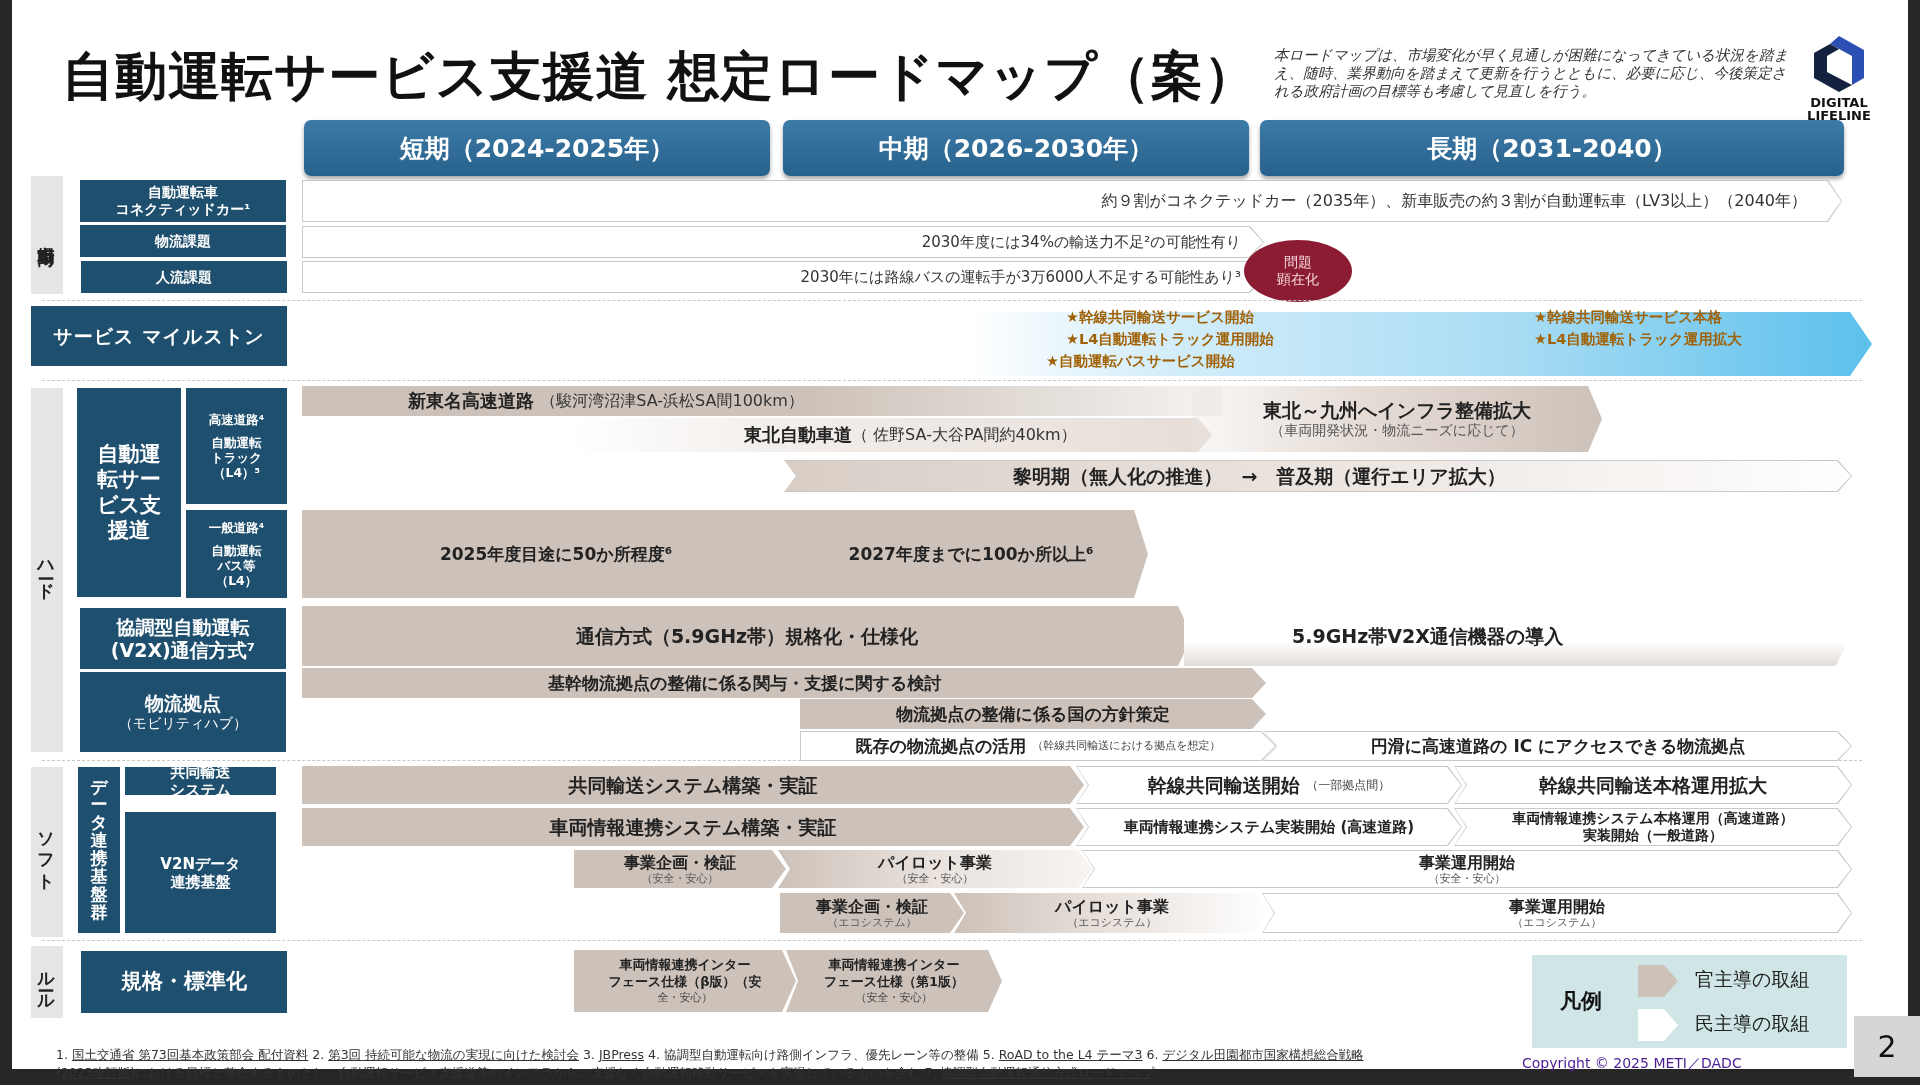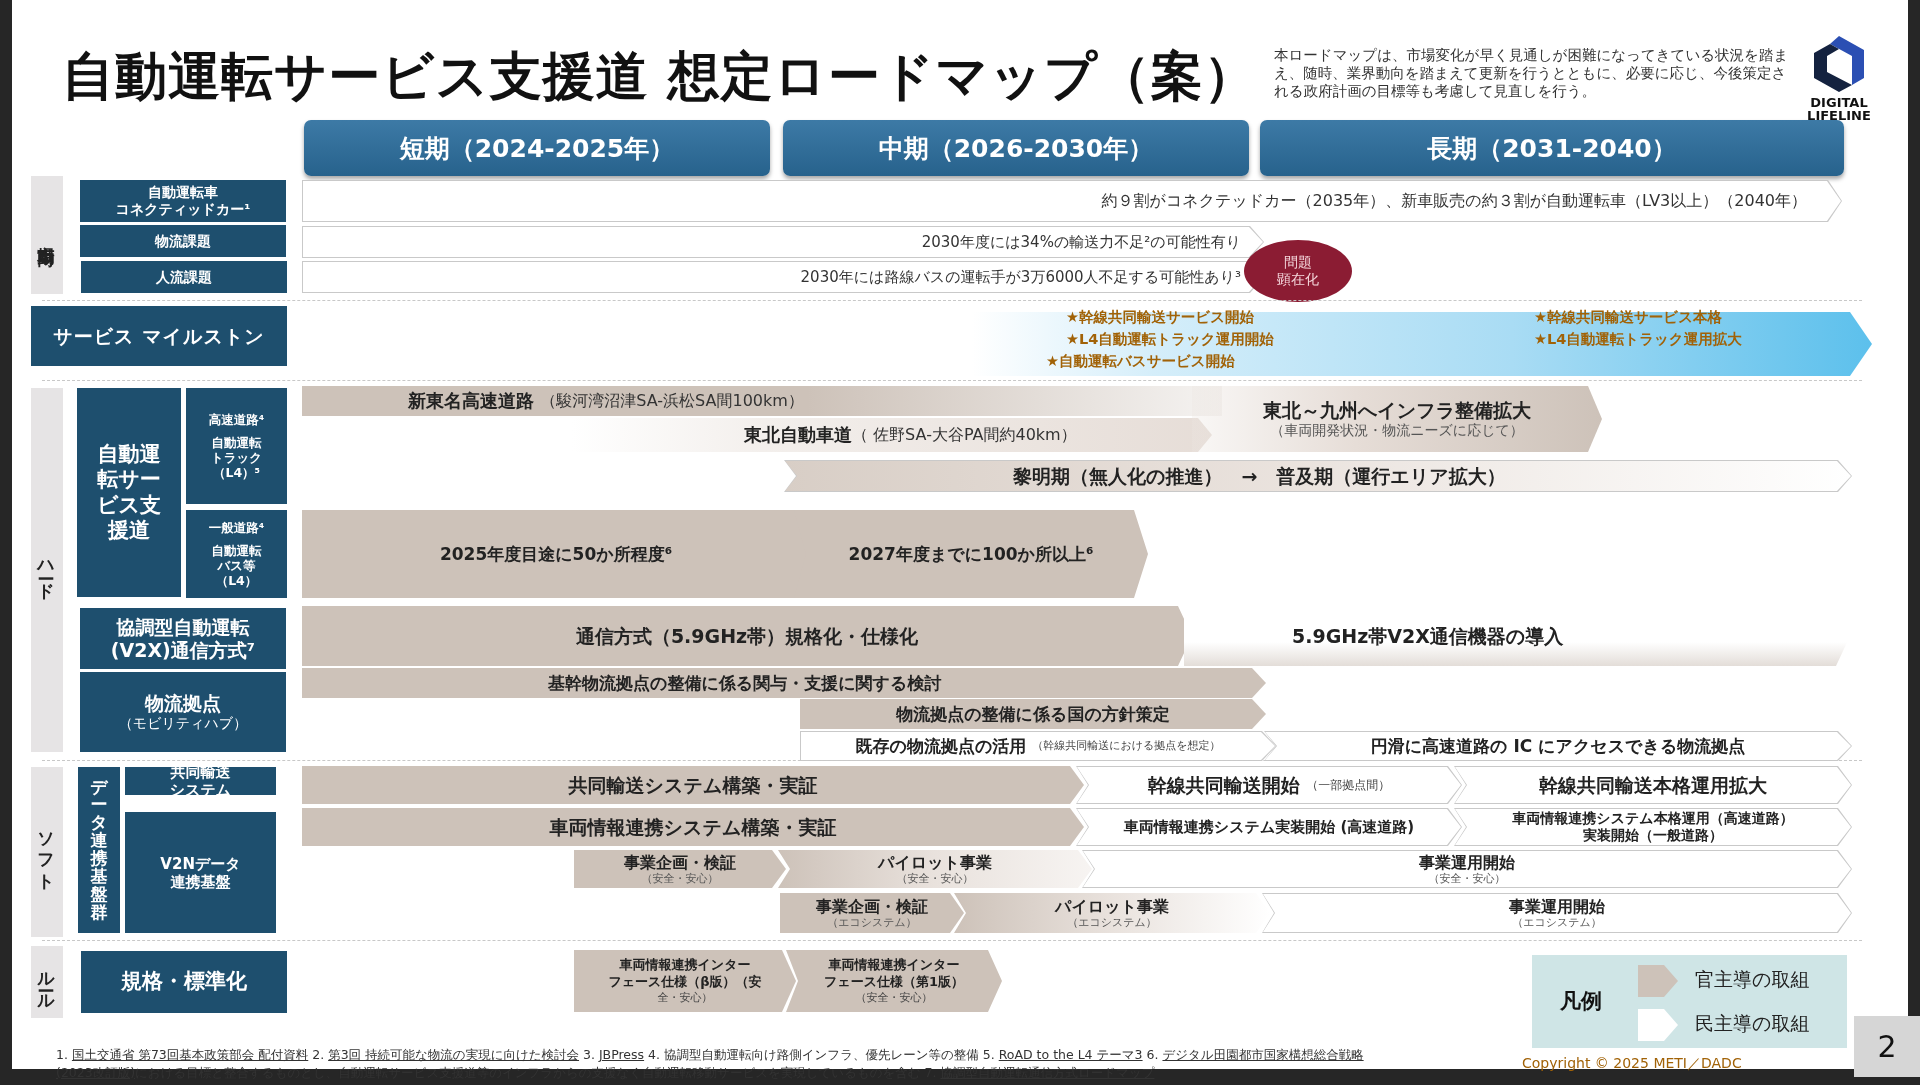--- a/index.html
+++ b/index.html
@@ -1,41 +1,41 @@
 <!DOCTYPE html>
 <html><head>
 <meta charset="utf-8">
 <style>
   * { box-sizing: border-box; margin: 0; padding: 0; }
   html, body { width: 1920px; height: 1085px; background: #262626; overflow: hidden; }
   body { font-family: "DejaVu Sans", "Liberation Sans", sans-serif; position: relative; }
   .slide { position: absolute; left: 12px; top: 0; width: 1896px; height: 1069px; background: #ffffff; }
   .abs { position: absolute; }
   .title { left: 50px; top: 42px; font-size: 52px; font-weight: bold; color: #111; letter-spacing: 1px; white-space: nowrap; }
-  .note { left: 1262px; top: 46px; width: 520px; font-size: 14.5px; line-height: 18px; color: #333; }
+  .note { left: 1262px; top: 46px; width: 520px; font-size: 14.5px; line-height: 18px; color: #333; font-style: italic; }
   .logo { left: 1782px; top: 34px; width: 90px; height: 100px; }
   .logo-text { position: absolute; left: 0; top: 62px; width: 90px; text-align: center; font-weight: bold; font-size: 13px; line-height: 13px; color: #111; }
   .period { top: 120px; height: 56px; background: linear-gradient(#3d7aa6, #27628c); border-radius: 7px; color: #fff; font-size: 25px; font-weight: bold; display: flex; align-items: center; justify-content: center; box-shadow: 0 3px 4px rgba(0,0,0,0.35); }
   .cat { background: #e6e4e5; color: #222; font-weight: bold; font-size: 17px; display: flex; align-items: center; justify-content: center; writing-mode: vertical-rl; text-orientation: upright; letter-spacing: 1px; }
   .hdr { background: #1e4f6e; color: #fff; font-weight: bold; display: flex; flex-direction: column; align-items: center; justify-content: center; text-align: center; line-height: 1.2; }
   .divider { border-top: 1px dashed #c8c8c8; height: 0; }
   .bar { display: flex; align-items: center; justify-content: center; font-weight: bold; color: #222; text-align: right; line-height: 1.2; white-space: nowrap; }
   .gov { background: #cdc2b9; }
   .arrow { clip-path: polygon(0 0, calc(100% - 14px) 0, 100% 50%, calc(100% - 14px) 100%, 0 100%); }
   .arrow-in { clip-path: polygon(0 0, calc(100% - 14px) 0, 100% 50%, calc(100% - 14px) 100%, 0 100%, 12px 50%); }
   .outline-arrow { background: #c9c9c9; padding: 1px; }
   .outline-arrow > .inner { width: 100%; height: 100%; background: #fff; display: flex; align-items: center; justify-content: center; }
   .sub { font-weight: normal; font-size: 11px; color: #555; display: block; }
   .badge { left: 1232px; top: 240px; width: 108px; height: 62px; border-radius: 50%; background: #8b1c33; color: #f4d6db; font-size: 14px; display: flex; flex-direction: column; align-items: center; justify-content: center; line-height: 1.25; }
   .ms-band { left: 960px; top: 312px; width: 900px; height: 64px; background: linear-gradient(90deg, rgba(255,255,255,0) 0%, #d5eefa 20%, #a9dcf4 60%, #5cc0ec 100%); clip-path: polygon(0 0, calc(100% - 22px) 0, 100% 50%, calc(100% - 22px) 100%, 0 100%); }
   .ms { font-size: 14.5px; font-weight: bold; color: #a16207; white-space: nowrap; }
   .legend { left: 1520px; top: 955px; width: 315px; height: 93px; background: #cfe5e6; }
   .foot { left: 44px; font-size: 12.5px; color: #333; white-space: nowrap; margin-top: 32px; }
   .foot u { color: #333; }
-  .copy { left: 1510px; top: 1055px; font-size: 14px; color: #a16207; }
+  .copy { left: 1510px; top: 1055px; font-size: 14px; color: #4c1d95; }
   .pagenum { left: 1842px; top: 1016px; width: 66px; height: 61px; background: #d6d6d6; font-size: 30px; display: flex; align-items: center; justify-content: center; color: #111; }
 </style>
 </head>
 <body>
 
 <div class="slide">
 
   <div class="abs title">自動運転サービス支援道 想定ロードマップ（案）</div>
   <div class="abs note">本ロードマップは、市場変化が早く見通しが困難になってきている状況を踏まえ、随時、業界動向を踏まえて更新を行うとともに、必要に応じ、今後策定される政府計画の目標等も考慮して見直しを行う。</div>
 

